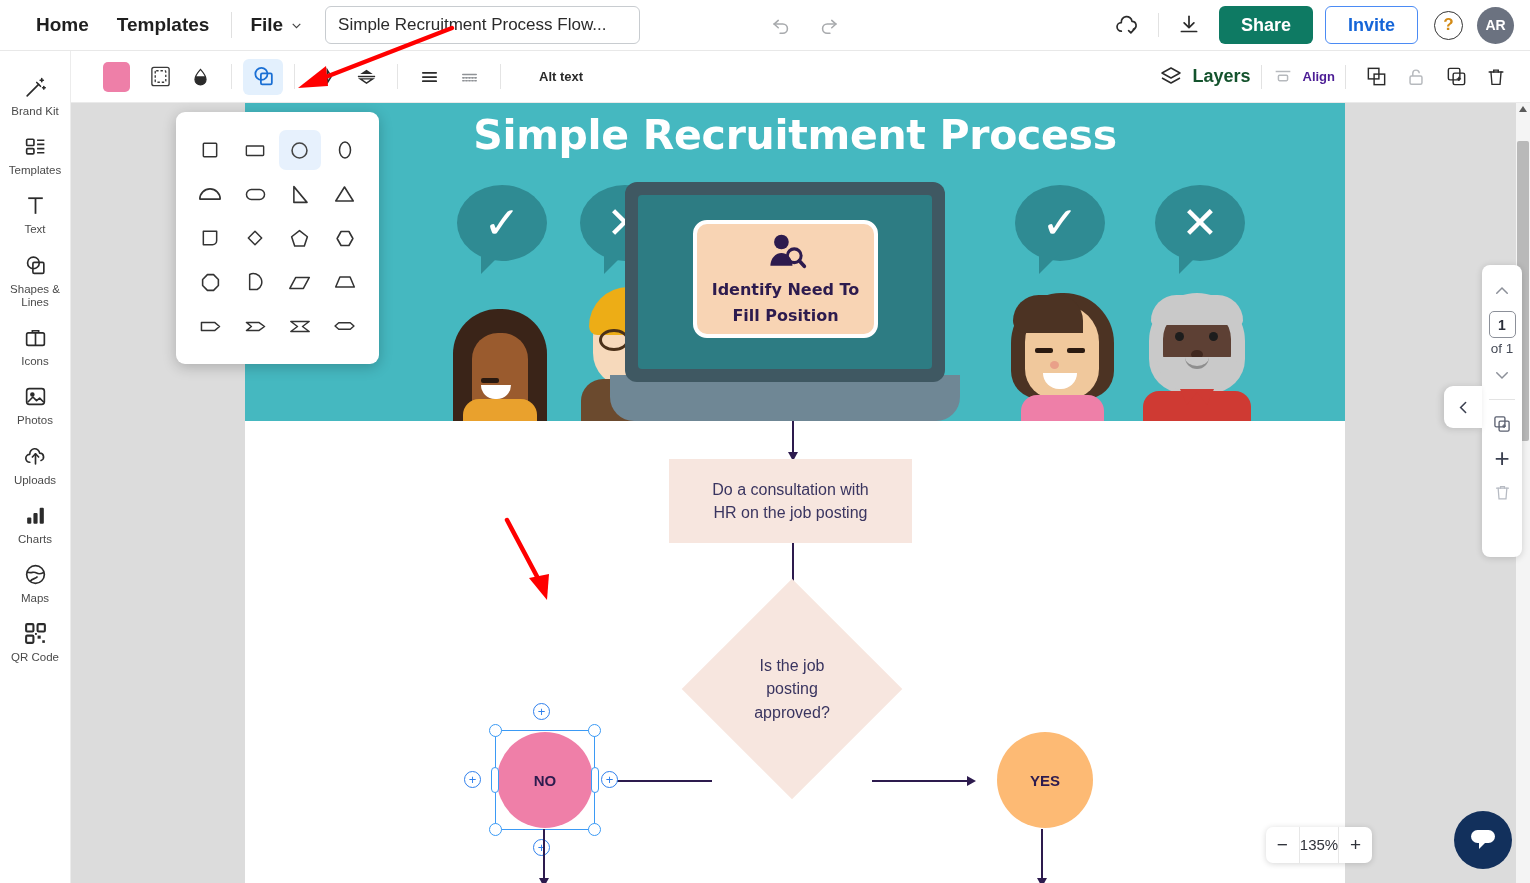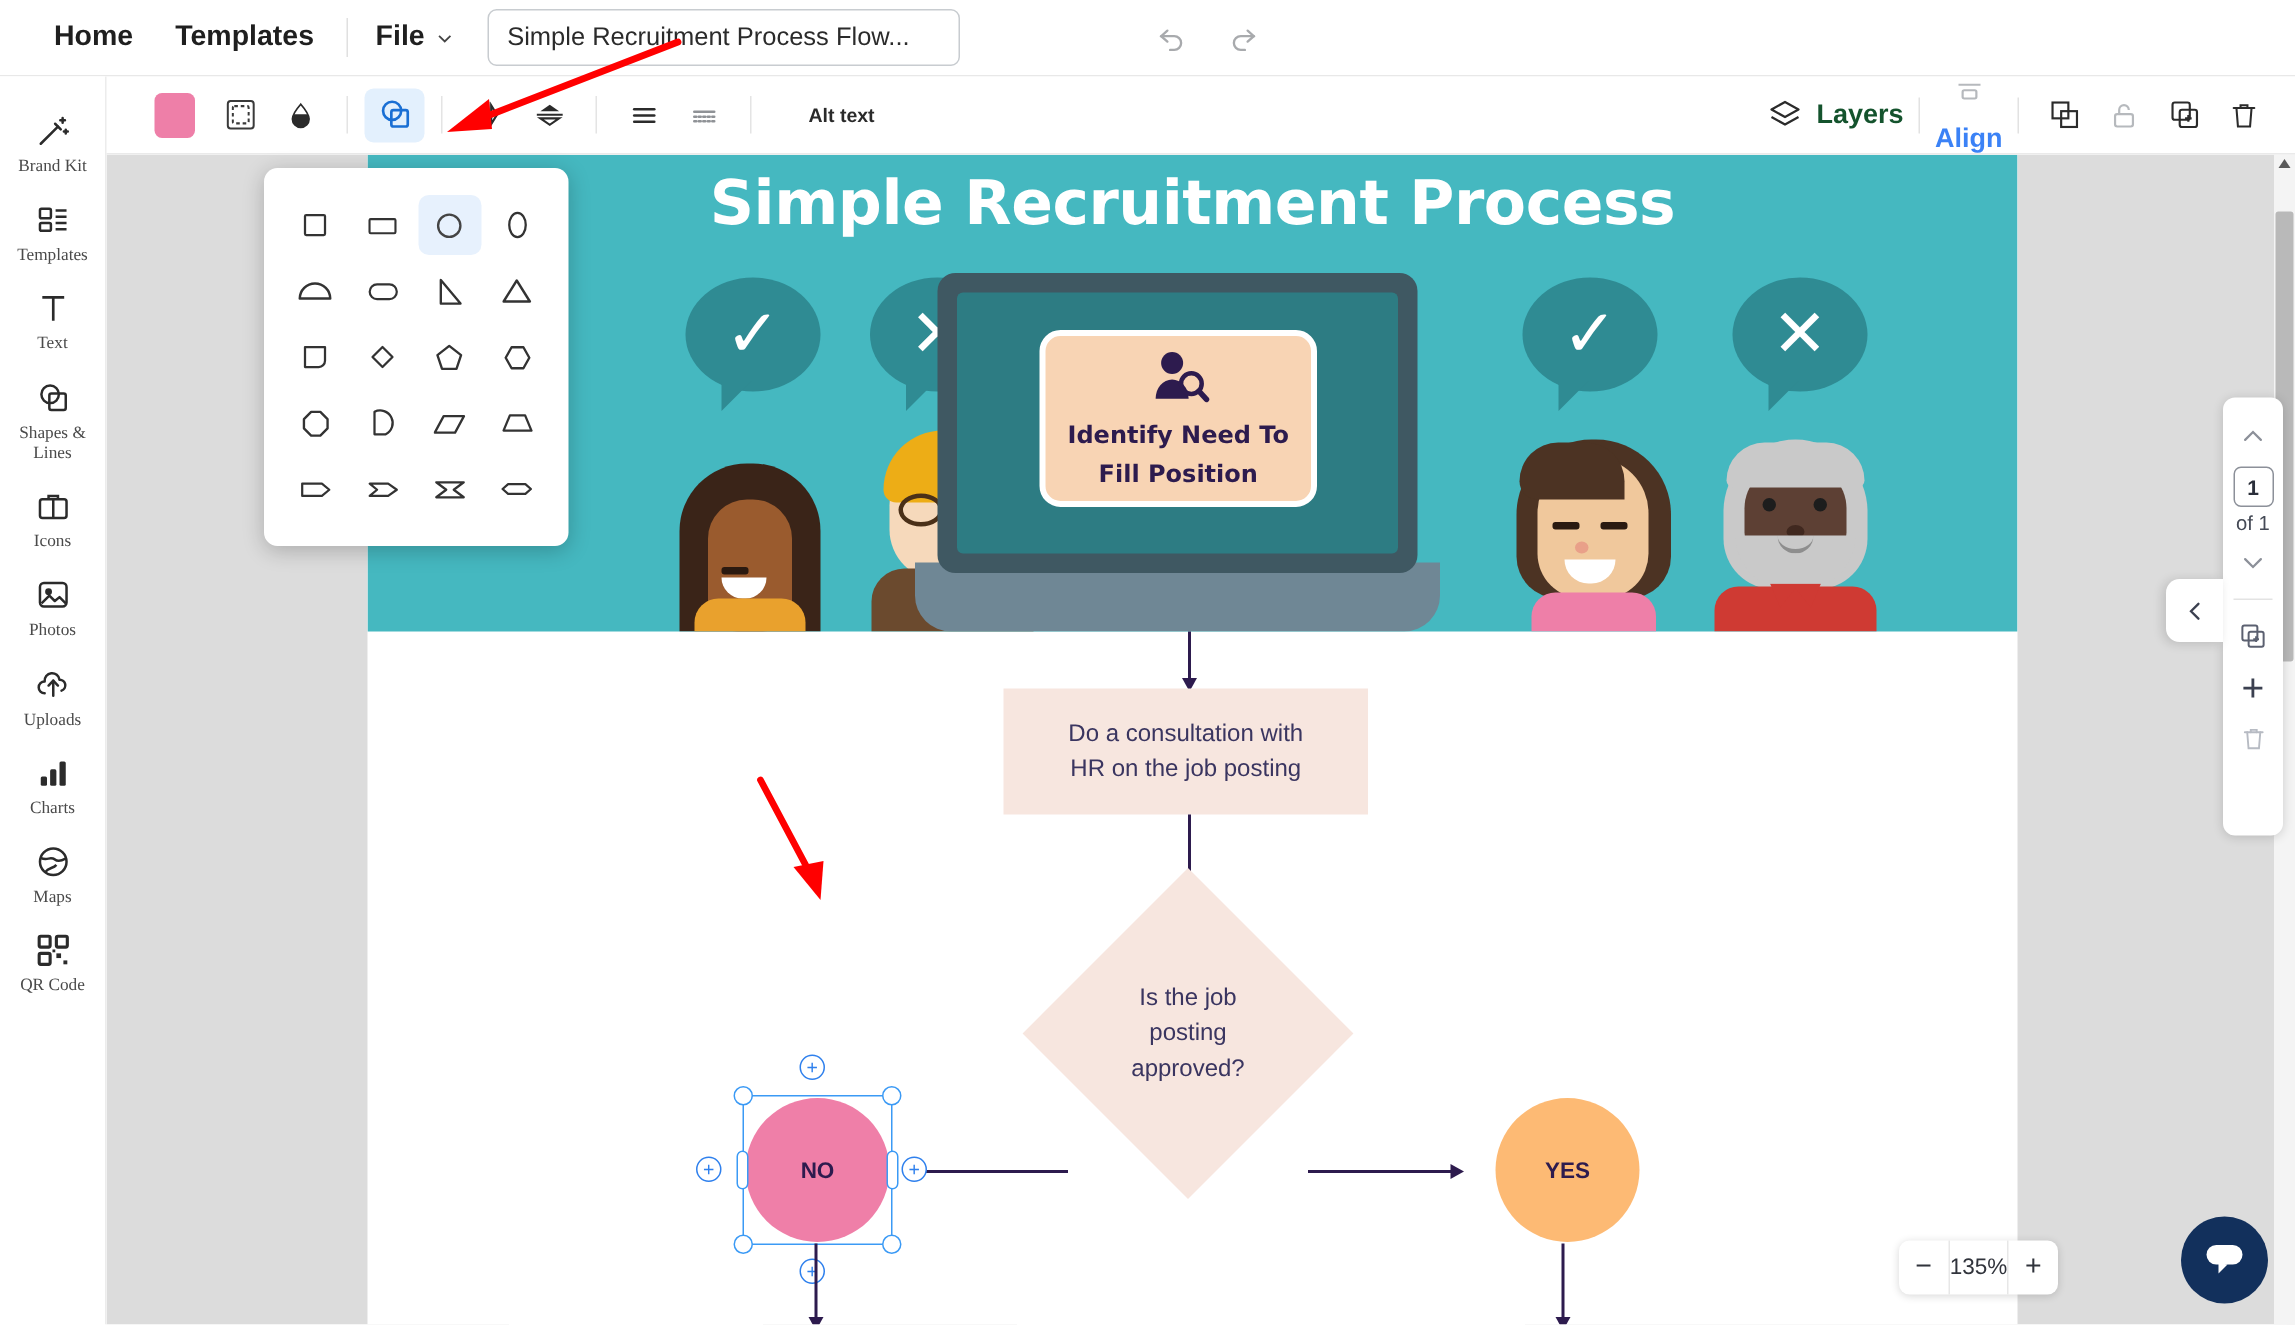--- a/index.html
+++ b/index.html
@@ -67,33 +67,33 @@
     width: 27px; height: 30px; border-radius: 5px; background: #ee7fa8;
     margin-left: 103px; cursor: pointer;
   }
   .tool { width: 40px; height: 36px; display:flex; align-items:center; justify-content:center; cursor:pointer; border-radius:6px; }
   .tool.active { background: #e3f0fd; }
   .tgap { width: 10px; }
   .tsep { width: 1px; height: 25px; background: #e4e4e4; margin: 0 11px; }
   .alt-text { font-size: 13px; font-weight: bold; color: #2a2a2a; margin-left: 27px; cursor: pointer; }
   .tb2-right { margin-left: auto; display: flex; align-items: center; padding-right: 14px; }
   .layers-btn { display: flex; align-items: center; gap: 9px; font-size: 18px; font-weight: bold; color: #14532d; cursor: pointer; }
-  .align-btn { display: flex; align-items: center; gap: 9px; font-size: 18px; font-weight: bold; color: #3b82f6; cursor: default; flex-direction: column; }
+  .align-btn { display: flex; align-items: center; gap: 9px; font-size: 13px; font-weight: bold; color: #4c1d95; cursor: default; }
 
   
   .rail {
     position: absolute; top: 51px; left: 0; width: 71px; height: 832px;
     background: #fff; border-right: 1px solid #ececec;
     display: flex; flex-direction: column; align-items: center; padding-top: 14px; z-index: 7;
   }
   .rail-item {
     width: 71px; padding: 10px 0 6px; display: flex; flex-direction: column;
     align-items: center; gap: 5px; cursor: pointer;
   }
-  .rail-label { font-size: 11.5px; color: #4a4a4a; text-align: center; line-height: 1.15; font-family: Liberation Serif, serif; }
+  .rail-label { font-size: 11.5px; color: #4a4a4a; text-align: center; line-height: 1.15; }
 
   
   .workspace {
     position: absolute; top: 103px; left: 71px; width: 1459px; height: 780px;
     background: #dcdcdc; overflow: hidden;
   }
   .canvas {
     position: absolute; top: 0px; left: 174px; width: 1100px; height: 790px;
     background: #fff; overflow: hidden;
   }
@@ -243,20 +243,40 @@
   </div>
   <div class="undo-redo">
     <svg class="ur-ico" width="22" height="22" viewBox="0 0 24 24" fill="none" stroke="currentColor" stroke-width="1.7" stroke-linecap="round">
           <path d="M9 7 L4.5 11 L9 15"></path>
           <path d="M4.5 11 H14 a5 5 0 0 1 0 10 H11"></path>
         </svg>
     <svg class="ur-ico" width="22" height="22" viewBox="0 0 24 24" fill="none" stroke="currentColor" stroke-width="1.7" stroke-linecap="round">
           <path d="M15 7 L19.5 11 L15 15"></path>
           <path d="M19.5 11 H10 a5 5 0 0 0 0 10 H13"></path>
         </svg>
+  </div>
+  <div class="tb-right">
+    <div class="icon-btn">
+      <svg width="27" height="27" viewBox="0 0 24 24" fill="none" stroke="#2b2b2b" stroke-width="1.5" stroke-linecap="round" stroke-linejoin="round">
+            <path d="M6.5 17 a3.8 3.8 0 0 1 0-7.6 A4.6 4.6 0 0 1 16 8.3 a3.6 3.6 0 0 1 1.2 7"></path>
+            <polyline points="13,16.5 15,18.5 18.5,14.8"></polyline>
+          </svg>
+    </div>
+    <div class="vsep"></div>
+    <div class="icon-btn">
+      <svg width="26" height="26" viewBox="0 0 24 24" fill="none" stroke="#2b2b2b" stroke-width="1.6" stroke-linecap="round" stroke-linejoin="round">
+            <path d="M12 4 V14"></path>
+            <polyline points="7.5,10 12,14.4 16.5,10"></polyline>
+            <path d="M5 18 H19"></path>
+          </svg>
+    </div>
+    <div class="btn-share">Share</div>
+    <div class="btn-invite">Invite</div>
+    <div class="help-circ">?</div>
+    <div class="avatar">AR</div>
   </div>
 </div>
 
 <div class="toolbar">
   <div class="swatch"></div>
   <div class="tgap"></div>
   <div class="tool">
     <svg width="23" height="23" viewBox="0 0 24 24" fill="none" stroke="#3a3a3a" stroke-width="1.4">
           <rect x="3" y="2.5" width="18" height="19" rx="2"></rect>
           <rect x="6.5" y="6" width="11" height="12" rx="1" stroke-dasharray="2.5 2"></rect>

